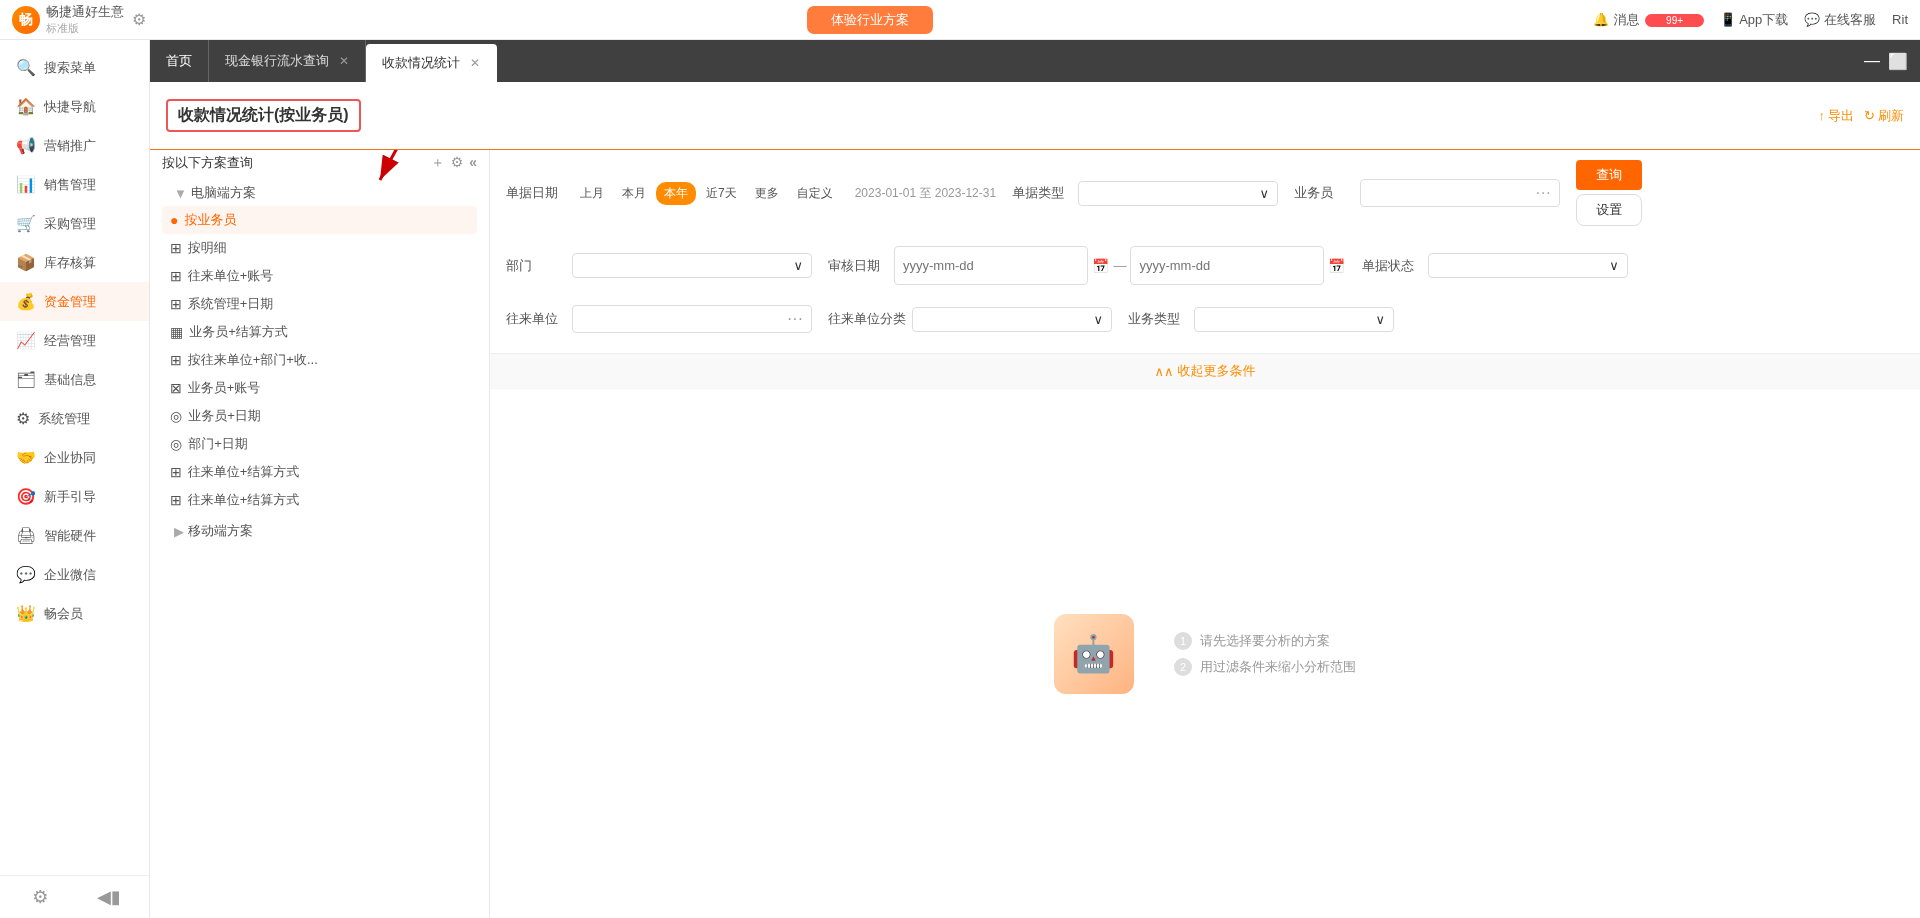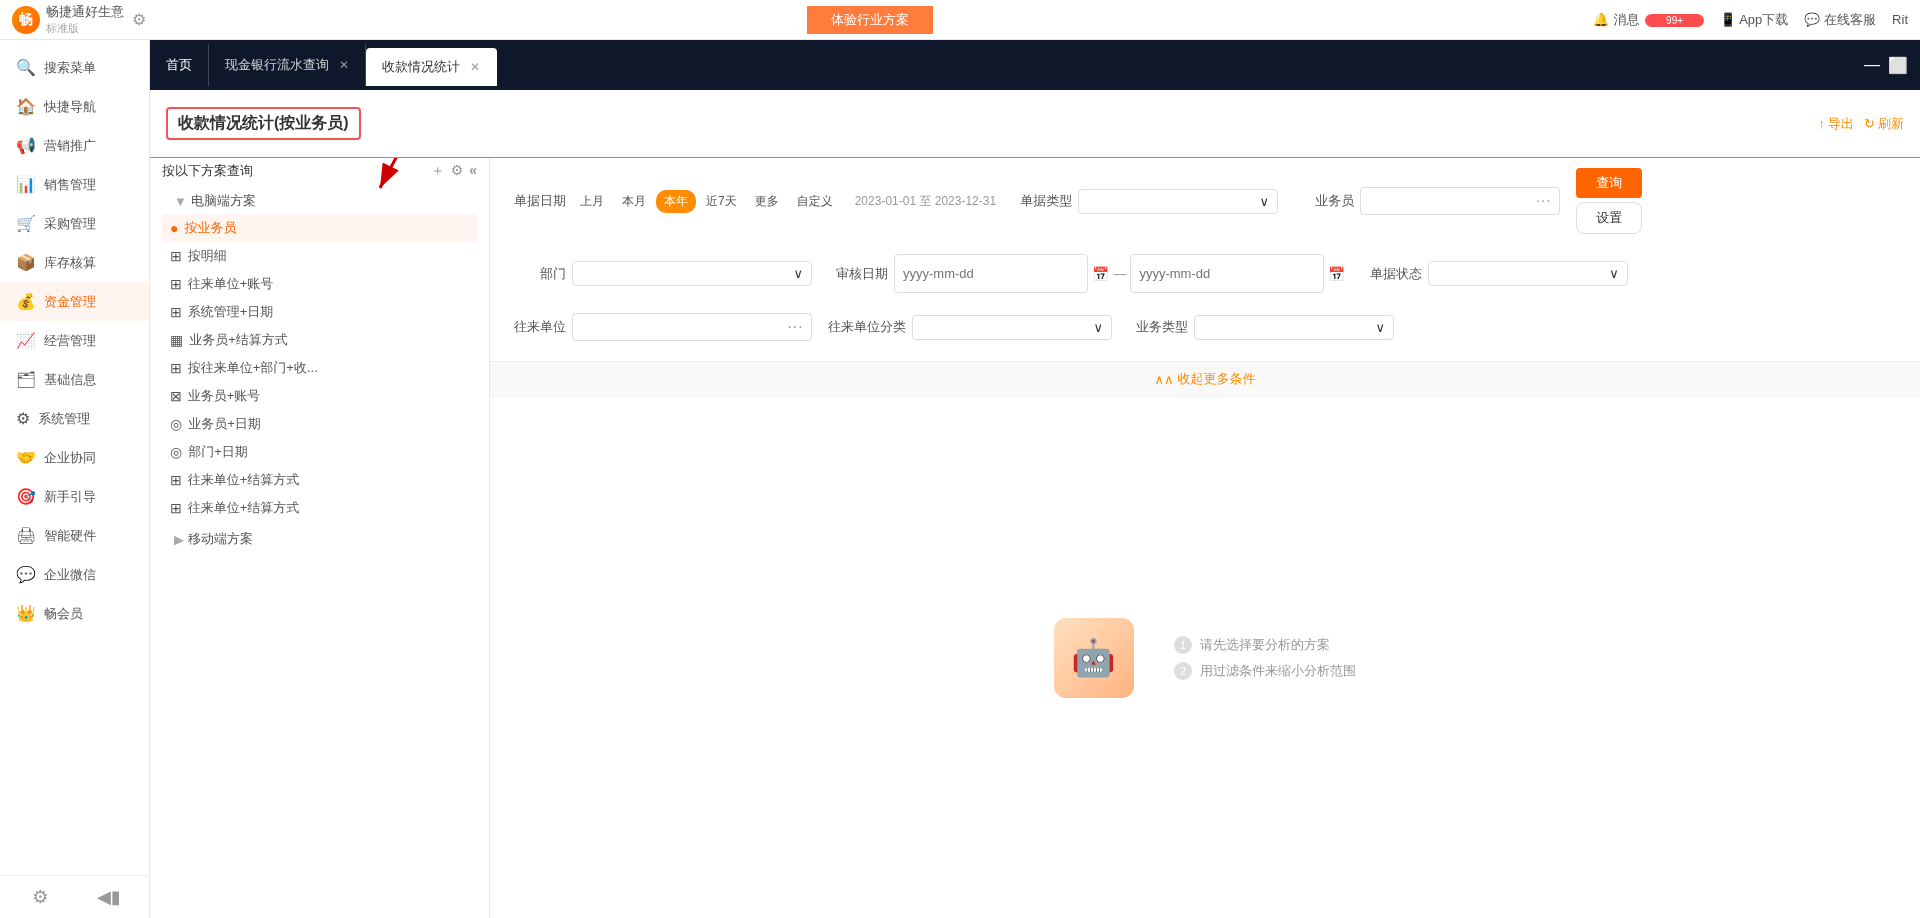--- a/index.html
+++ b/index.html
@@ -3,40 +3,40 @@
   <meta charset="utf-8">
   <style>
     * { box-sizing: border-box; margin: 0; padding: 0; }
     body { font-family: 'Microsoft YaHei', Arial, sans-serif; font-size: 13px; background: #f5f5f5; color: #333; display: flex; flex-direction: column; height: 918px; overflow: hidden; }
 
     
     .top-bar { height: 40px; background: #fff; display: flex; align-items: center; padding: 0 12px; border-bottom: 1px solid #e8e8e8; justify-content: space-between; }
     .top-bar-left { display: flex; align-items: center; gap: 8px; }
     .top-bar-right { display: flex; align-items: center; gap: 16px; font-size: 13px; color: #555; }
     .top-bar-right .badge { background: #ff4d4f; color: #fff; border-radius: 10px; font-size: 10px; padding: 1px 21px; margin-left: 2px; }
-    .trial-btn { background: #ff7c3c; color: #fff; border: none; border-radius: 0; padding: 5px 24px; font-size: 13px; cursor: pointer; }
+    .trial-btn { background: #ff7c3c; color: #fff; border: none; border-radius: 7px; padding: 5px 24px; font-size: 13px; cursor: pointer; }
     .gear-icon { color: #999; font-size: 16px; cursor: pointer; }
 
     
     .main-layout { display: flex; flex: 1; overflow: hidden; }
 
     
     .sidebar { width: 150px; background: #fff; border-right: 1px solid #e8e8e8; display: flex; flex-direction: column; }
     .sidebar-items { flex: 1; overflow-y: auto; padding: 8px 0; }
     .sidebar-item { display: flex; align-items: center; gap: 8px; padding: 10px 16px; cursor: pointer; color: #555; font-size: 13px; }
     .sidebar-item.active { background: #fff5f0; color: #ff6600; }
     .sidebar-item .s-icon { font-size: 16px; }
     .sidebar-bottom { padding: 10px; display: flex; gap: 8px; border-top: 1px solid #eee; }
     .sidebar-bottom-btn { flex: 1; background: none; border: none; color: #999; font-size: 18px; cursor: pointer; }
 
     
     .content-area { flex: 1; display: flex; flex-direction: column; overflow: hidden; }
 
     
-    .tab-bar { height: 50px; background: #0f172a; display: flex; align-items: center; padding: 0; position: relative; }
+    .tab-bar { height: 42px; background: #404040; display: flex; align-items: center; padding: 0; position: relative; }
     .tab-item { height: 42px; display: flex; align-items: center; padding: 0 16px; cursor: pointer; color: rgba(255,255,255,0.8); font-size: 13px; border-right: 1px solid rgba(255,255,255,0.2); gap: 6px; }
     .tab-item.home { color: #fff; }
     .tab-item.active { background: #fff; color: #333; border-radius: 4px 4px 0 0; margin-top: 4px; height: 38px; }
     .tab-item .tab-close { font-size: 12px; color: #999; cursor: pointer; margin-left: 4px; }
     .tab-bar-right { margin-left: auto; display: flex; align-items: center; gap: 8px; padding-right: 12px; color: #fff; }
     .tab-bar-right span { font-size: 16px; cursor: pointer; }
 
     
     .page-header { background: #fff; padding: 17px 16px; display: flex; align-items: center; justify-content: space-between; border-bottom: 1px solid #f97316; }
     .page-title-box { border: 2px solid #e55; border-radius: 4px; padding: 4px 10px; }
@@ -48,21 +48,21 @@
     .scheme-header-actions span { cursor: pointer; font-size: 14px; }
     .scheme-group { margin-bottom: 4px; }
     .scheme-group-title { display: flex; align-items: center; gap: 4px; padding: 4px 12px; color: #555; font-size: 13px; cursor: pointer; }
     .scheme-group-title .arrow { color: #aaa; }
     .scheme-list { padding: 0 12px; }
     .scheme-item { display: flex; align-items: center; gap: 6px; padding: 5px 8px; border-radius: 4px; cursor: pointer; color: #555; font-size: 13px; }
     .scheme-item.active { color: #ff6600; background: #fff5f0; }
     .scheme-item .si-icon { font-size: 14px; }
     .filter-row { display: flex; align-items: center; gap: 16px; margin-bottom: 10px; flex-wrap: wrap; }
     .filter-field { display: flex; align-items: center; gap: 6px; }
-    .filter-label { color: #555; font-size: 13px; white-space: nowrap; min-width: 60px; text-align: right; }
+    .filter-label { color: #555; font-size: 13px; white-space: nowrap; min-width: 60px; }
     .filter-select { border: 1px solid #ddd; border-radius: 4px; padding: 4px 8px; font-size: 13px; color: #333; background: #fff; min-width: 160px; cursor: pointer; display: flex; align-items: center; justify-content: space-between; }
     .filter-date { display: flex; align-items: center; gap: 4px; }
     .date-input { border: 1px solid #ddd; border-radius: 4px; padding: 11px 8px; font-size: 13px; color: #999; min-width: 120px; }
     .date-icon { color: #ccc; font-size: 14px; }
     .date-dash { color: #999; }
     .date-tabs { display: flex; align-items: center; gap: 2px; margin-right: 8px; }
     .date-tab { padding: 3px 8px; font-size: 12px; color: #555; cursor: pointer; border-radius: 3px; }
     .date-tab.active { background: #ff8c00; color: #fff; border-radius: 10px; }
     .date-range-text { font-size: 12px; color: #999; }
     .more-dots { color: #999; cursor: pointer; font-size: 16px; margin-left: 4px; }

